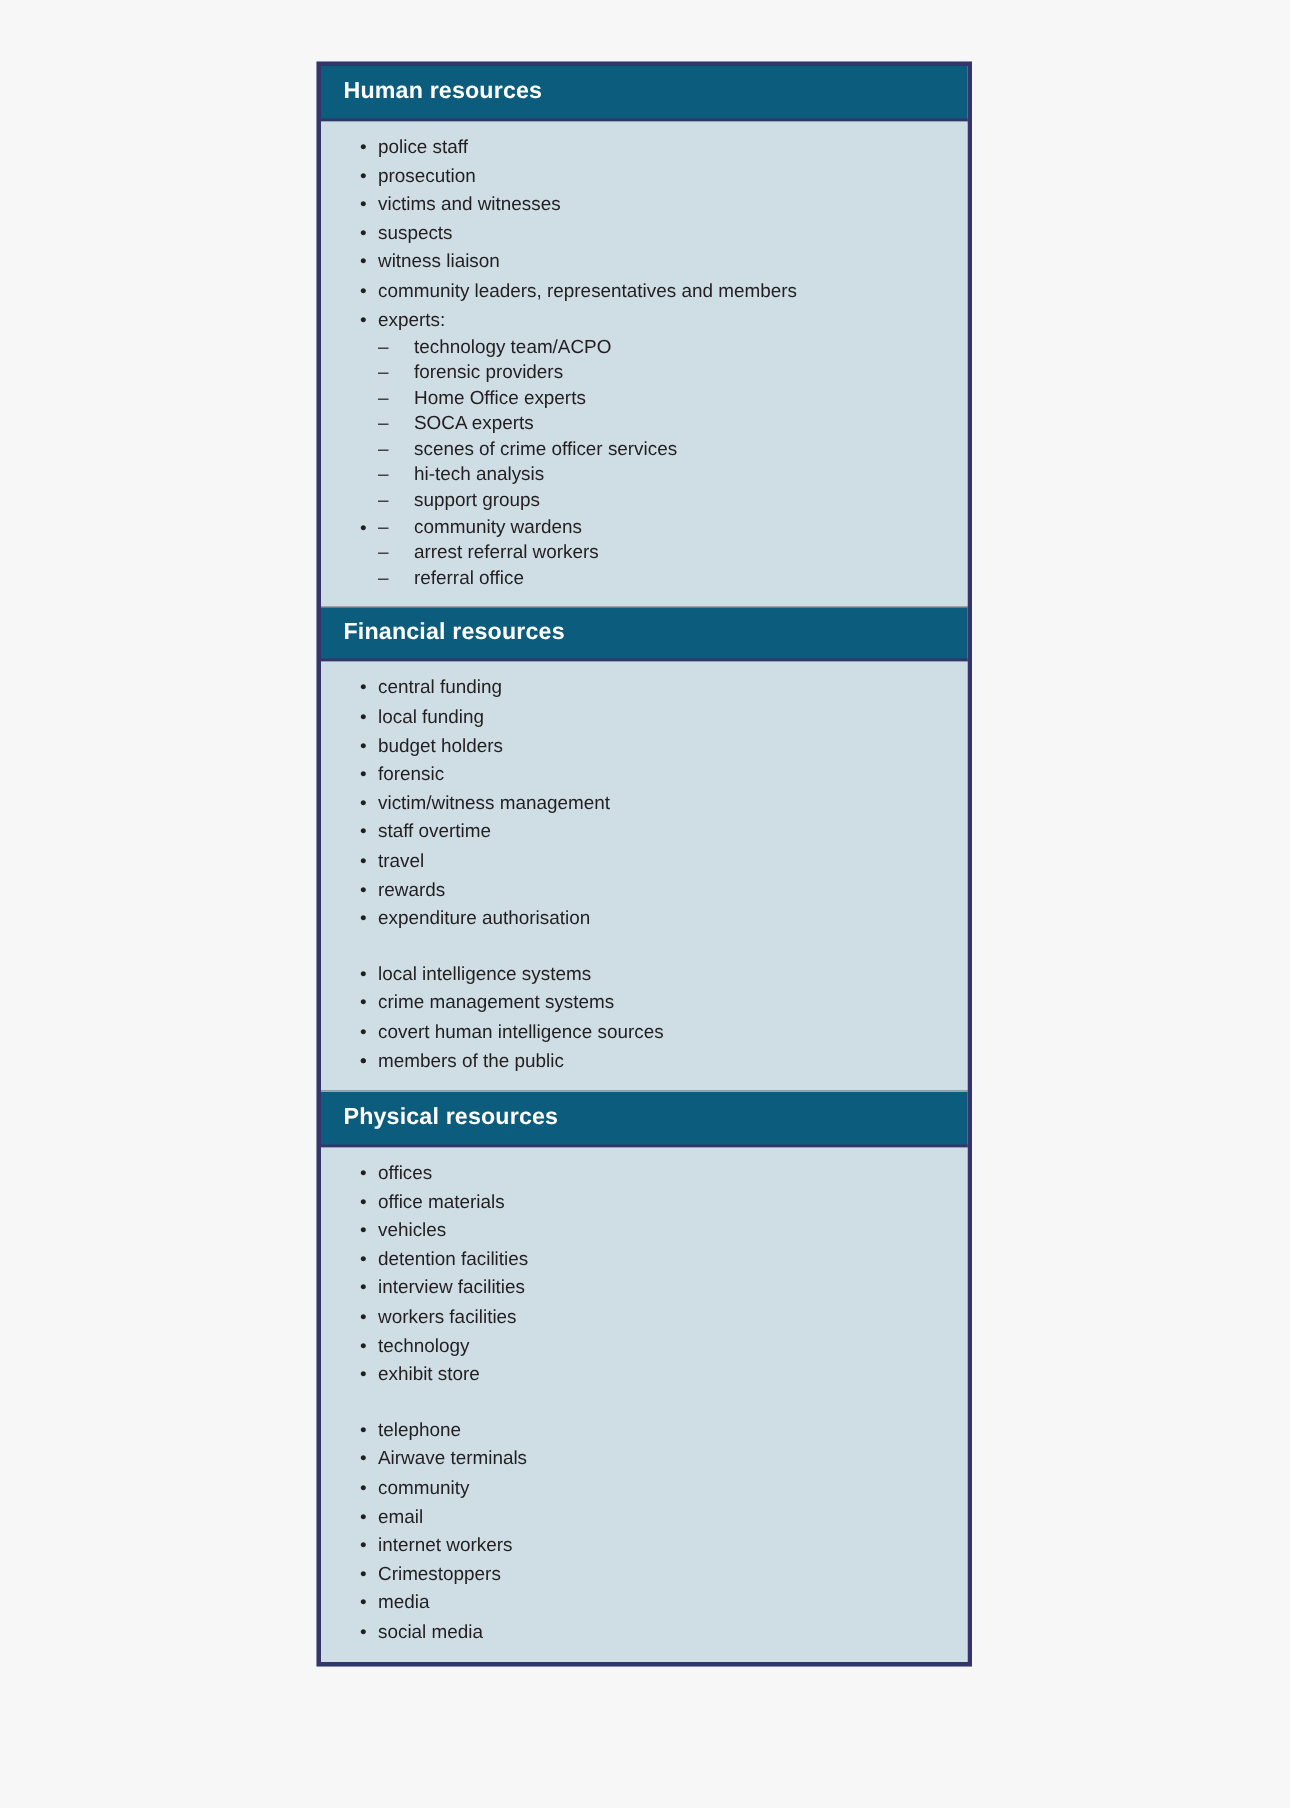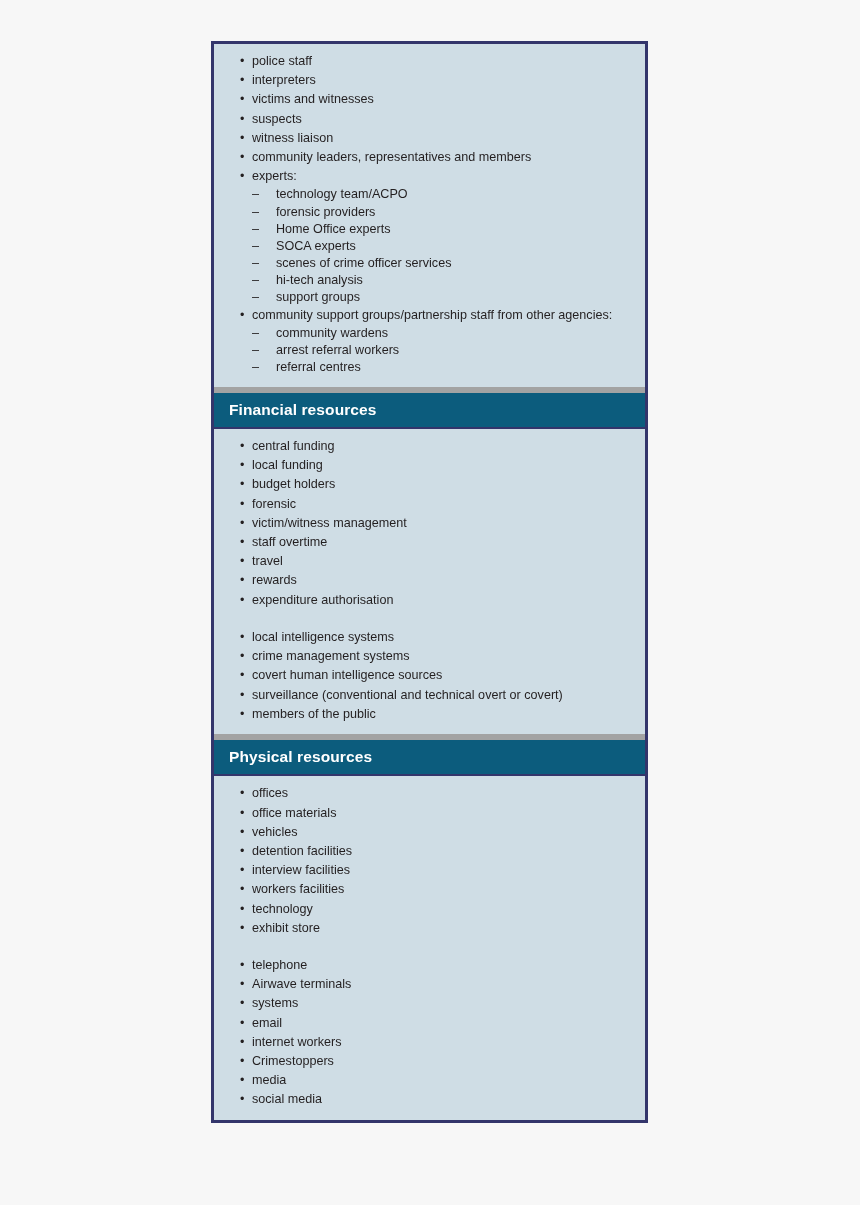--- a/index.html
+++ b/index.html
@@ -30,21 +30,21 @@
 
   .section-header {
     background: #0c5c7d;
     color: #ffffff;
     font-weight: bold;
     font-size: 15.5px;
     line-height: 1;
     padding: 9px 0 10px 15px;
     letter-spacing: 0.1px;
     border-bottom: 2px solid #33356b;
-    border-top: 6px solid #a3a3a3;
+    border-top: 1px solid #a3a3a3;
   }
 
   .section:first-child > .section-header {
     border-top: none;
   }
 
   .section-body {
     background: #cfdde5;
     padding: 8px 10px 10px 10px;
   }
@@ -97,43 +97,44 @@
 
   .item-text {
     display: inline;
   }
 </style>
 </head>
 <body>
 
 <div id="diagram">
     <div class="section">
+      <div class="section-header">Human resources</div>
       <div class="section-body">
         <ul class="lvl1">
           <li><span class="bullet">•</span><span class="item-text">police staff</span></li>
-          <li><span class="bullet">•</span><span class="item-text">interpreters</span></li>
+          <li><span class="bullet">•</span><span class="item-text">prosecution</span></li>
           <li><span class="bullet">•</span><span class="item-text">victims and witnesses</span></li>
           <li><span class="bullet">•</span><span class="item-text">suspects</span></li>
           <li><span class="bullet">•</span><span class="item-text">witness liaison</span></li>
           <li><span class="bullet">•</span><span class="item-text">community leaders, representatives and members</span></li>
           <li><span class="bullet">•</span><span class="item-text">experts:</span></li>
           <ul class="lvl2">
             <li><span class="bullet">–</span><span class="item-text">technology team/ACPO</span></li>
             <li><span class="bullet">–</span><span class="item-text">forensic providers</span></li>
             <li><span class="bullet">–</span><span class="item-text">Home Office experts</span></li>
             <li><span class="bullet">–</span><span class="item-text">SOCA experts</span></li>
             <li><span class="bullet">–</span><span class="item-text">scenes of crime officer services</span></li>
             <li><span class="bullet">–</span><span class="item-text">hi-tech analysis</span></li>
             <li><span class="bullet">–</span><span class="item-text">support groups</span></li>
           </ul>
-          <li><span class="bullet">•</span><span class="item-text">community support groups/partnership staff from other agencies:</span></li>
+          <li><span class="bullet">•</span></li>
           <ul class="lvl2">
             <li><span class="bullet">–</span><span class="item-text">community wardens</span></li>
             <li><span class="bullet">–</span><span class="item-text">arrest referral workers</span></li>
-            <li><span class="bullet">–</span><span class="item-text">referral centres</span></li>
+            <li><span class="bullet">–</span><span class="item-text">referral office</span></li>
           </ul>
         </ul>
       </div>
     </div>
     <div class="section">
       <div class="section-header">Financial resources</div>
       <div class="section-body">
         <ul class="lvl1">
           <li><span class="bullet">•</span><span class="item-text">central funding</span></li>
           <li><span class="bullet">•</span><span class="item-text">local funding</span></li>
@@ -146,21 +147,21 @@
           <li><span class="bullet">•</span><span class="item-text">expenditure authorisation</span></li>
         </ul>
       </div>
     </div>
     <div class="section">
       <div class="section-body">
         <ul class="lvl1">
           <li><span class="bullet">•</span><span class="item-text">local intelligence systems</span></li>
           <li><span class="bullet">•</span><span class="item-text">crime management systems</span></li>
           <li><span class="bullet">•</span><span class="item-text">covert human intelligence sources</span></li>
-          <li><span class="bullet">•</span><span class="item-text">surveillance (conventional and technical overt or covert)</span></li>
+          <li><span class="bullet">•</span></li>
           <li><span class="bullet">•</span><span class="item-text">members of the public</span></li>
         </ul>
       </div>
     </div>
     <div class="section">
       <div class="section-header">Physical resources</div>
       <div class="section-body">
         <ul class="lvl1">
           <li><span class="bullet">•</span><span class="item-text">offices</span></li>
           <li><span class="bullet">•</span><span class="item-text">office materials</span></li>
@@ -171,21 +172,21 @@
           <li><span class="bullet">•</span><span class="item-text">technology</span></li>
           <li><span class="bullet">•</span><span class="item-text">exhibit store</span></li>
         </ul>
       </div>
     </div>
     <div class="section">
       <div class="section-body">
         <ul class="lvl1">
           <li><span class="bullet">•</span><span class="item-text">telephone</span></li>
           <li><span class="bullet">•</span><span class="item-text">Airwave terminals</span></li>
-          <li><span class="bullet">•</span><span class="item-text">systems</span></li>
+          <li><span class="bullet">•</span><span class="item-text">community</span></li>
           <li><span class="bullet">•</span><span class="item-text">email</span></li>
           <li><span class="bullet">•</span><span class="item-text">internet workers</span></li>
           <li><span class="bullet">•</span><span class="item-text">Crimestoppers</span></li>
           <li><span class="bullet">•</span><span class="item-text">media</span></li>
           <li><span class="bullet">•</span><span class="item-text">social media</span></li>
         </ul>
       </div>
     </div>
   </div>
 

